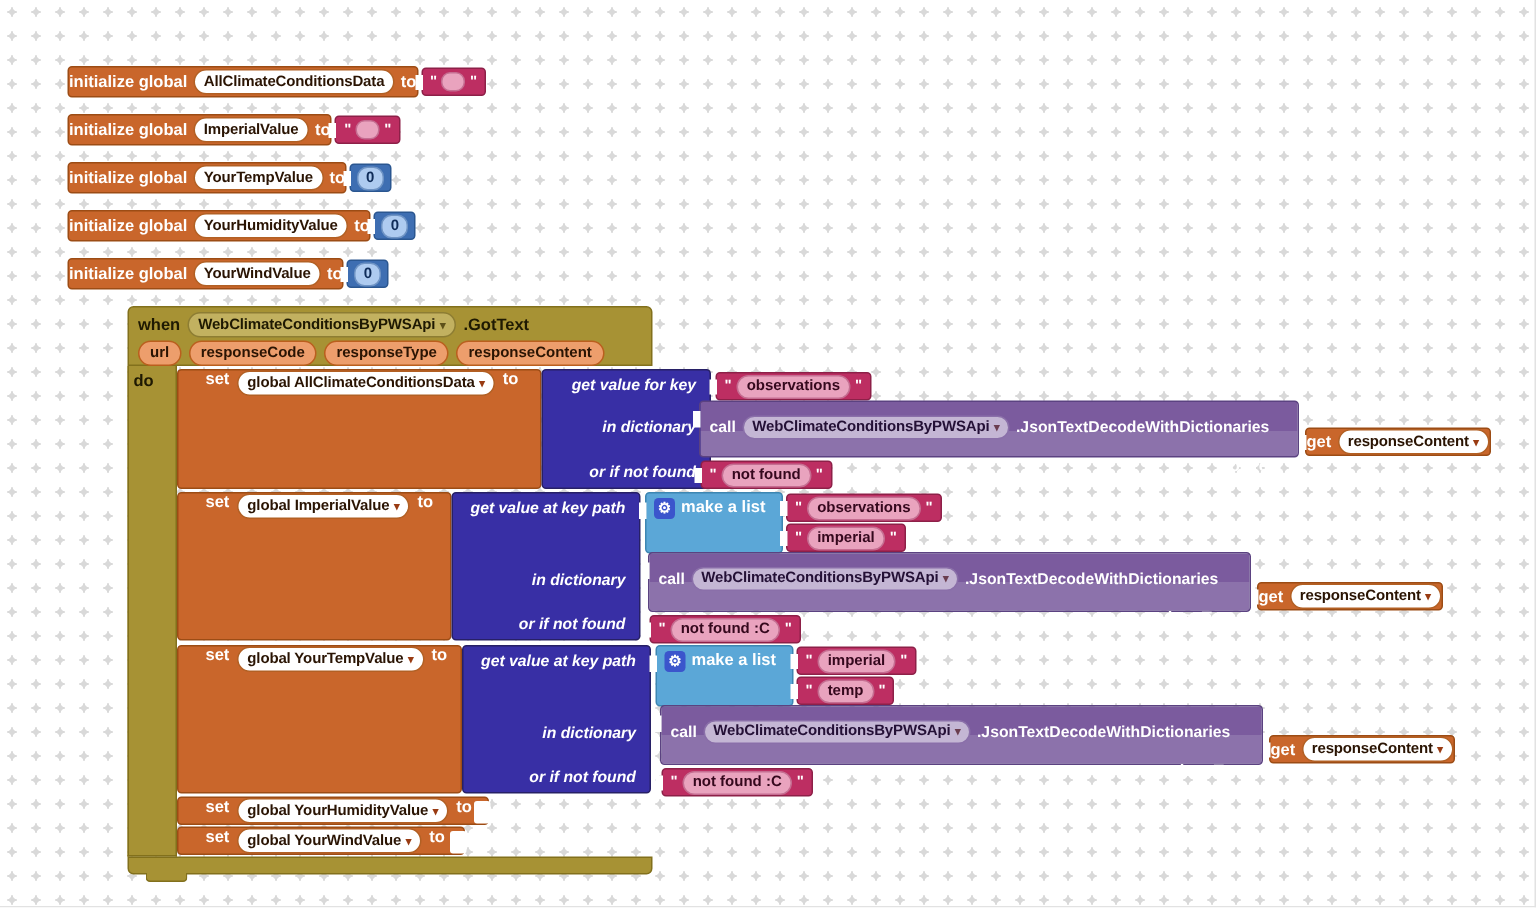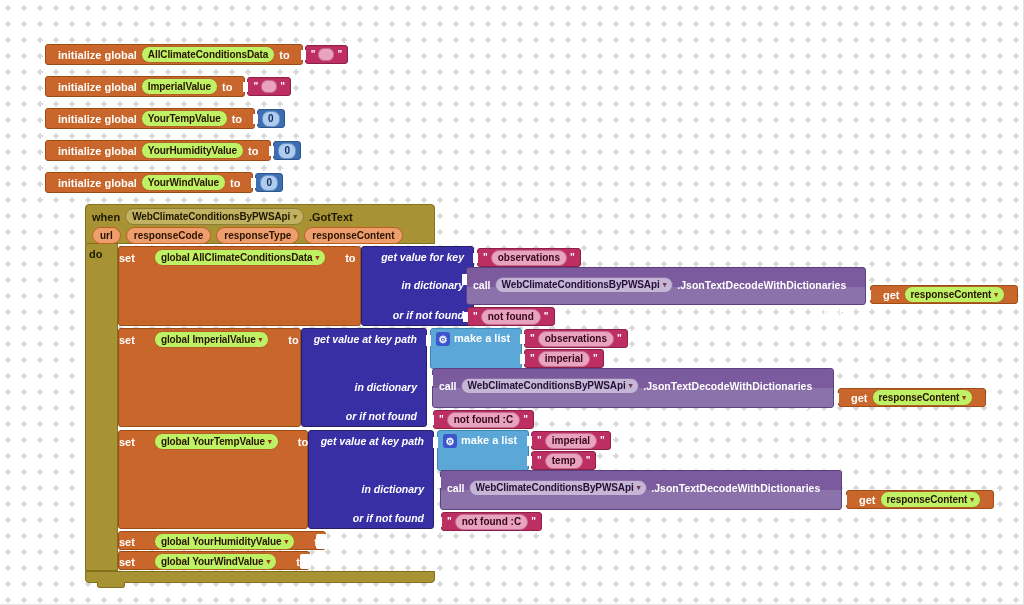--- a/index.html
+++ b/index.html
@@ -5,55 +5,55 @@
   html,body{margin:0;padding:0;background:#fff;}
   .canvas{
     position:relative;width:1024px;height:605px;overflow:hidden;background:#fff;
     background-image:
       radial-gradient(3.2px 1.2px at 8px 8px,#d9d9d9 97%,transparent 100%),
       radial-gradient(1.2px 3.2px at 8px 8px,#d9d9d9 97%,transparent 100%);
     background-size:16px 16px;
     font-family:"Liberation Sans",sans-serif;
     border-right:1px solid #e2e2e2;border-bottom:1px solid #e2e2e2;box-sizing:border-box;
   }
-  .seg{box-sizing:border-box;display:inline-flex;align-items:center;gap:4px;padding:0 12px;
+  .seg{box-sizing:border-box;display:inline-flex;align-items:center;gap:4px;padding:0 0;
        border-radius:3px;font-weight:bold;font-size:11px;color:#fff;white-space:nowrap;
        position:relative;height:21px;}
   .abs{position:absolute;}
   .blockrow{position:absolute;display:flex;align-items:center;gap:2px;}
   .lbl{display:inline-block;}
   .orange{background:#C9662B;border:1px solid #9C4C15;}
   .str{background:#BD2E62;border:1px solid #8D2048;height:19px;padding:0 5px;gap:3px;}
   .q{font-size:10px;color:#fff;}
   .spill{background:#E9A3BE;border:1px solid #C56D91;border-radius:8px;padding:0 6px;color:#35081d;
          font-size:10px;height:14px;display:inline-flex;align-items:center;}
   .epill{background:#E9A3BE;border:1px solid #C56D91;border-radius:6px;width:14px;height:11px;display:inline-block;}
   .num{background:#3E6EB2;border:1px solid #2A5690;height:19px;padding:0 4px;}
   .npill{background:#AECBF0;border:1px solid #6E93C4;border-radius:7px;padding:0 5px;color:#0f2c59;
          font-size:10px;height:14px;display:inline-flex;align-items:center;}
-  .pill{background:#bef264;border:1px solid #B26024;border-radius:9px;padding:0 6px;height:15px;
+  .pill{background:#ffffff;border:1px solid #B26024;border-radius:9px;padding:0 6px;height:15px;
         color:#2a1403;font-size:10px;letter-spacing:-.1px;display:inline-flex;align-items:center;gap:3px;}
   .parampill{background:#ED9E6C;border:1px solid #BA5F1E;border-radius:9px;padding:0 7px;height:15px;
         color:#2a1403;font-size:10px;display:inline-flex;align-items:center;}
   .dd{font-size:7.5px;color:#993b12;line-height:1;}
   .dd.pu{color:#6b3d4f;}
   .dd.ol{color:#5e511a;}
   .olivepill{background:#C2B160;border:1px solid #8D7D33;color:#1e1902;}
   .when{position:absolute;left:45px;top:204px;width:950px;height:392px;margin-left:40px;}
   .when-head{position:absolute;left:0;top:0;width:350px;height:40px;background:#A79234;border:1px solid #82701C;
         border-radius:4px 4px 0 0;box-sizing:border-box;padding:3px 6px;display:flex;flex-direction:column;gap:2px;}
   .whrow{display:flex;align-items:center;gap:5px;font-weight:bold;font-size:11px;color:#1e1902;}
   .when-side{position:absolute;left:0;top:40px;width:33px;height:327px;background:#A79234;border:1px solid #82701C;
         border-top:0;box-sizing:border-box;padding:4px 0 0 3px;font-weight:bold;font-size:11px;color:#1e1902;}
   .when-foot{position:absolute;left:0;top:367px;width:350px;height:12px;background:#A79234;border:1px solid #82701C;
         border-radius:0 0 4px 4px;box-sizing:border-box;}
   .when-tab{position:absolute;left:12px;top:378px;width:26px;height:5px;background:#A79234;border:1px solid #82701C;
         border-top:0;border-radius:0 0 3px 3px;}
   .setblk{display:block;padding:0;}
-  .innerrow{display:flex;align-items:center;gap:19px;padding:0 0;height:21px;}
+  .innerrow{display:flex;align-items:flex-start;gap:5px;padding:0 18px;height:21px;}
   .indigo{background:#382FA5;border:1px solid #272066;display:block;padding:0;font-style:italic;}
   .dlabel{position:absolute;right:9px;font-weight:bold;font-size:10.5px;color:#fff;white-space:nowrap;}
   .purple{background:linear-gradient(180deg,#7B5B9E 0,#7B5B9E 19px,#8C72AB 19px,#8C72AB 100%);
         border:1px solid #5B4281;display:block;padding:0;font-size:10.5px;}
   .callrow{display:flex;align-items:center;gap:4px;padding:0 6px;height:33px;}
   .ppill{background:#C4B6D4;border:1px solid #8A6FA9;border-radius:9px;padding:0 6px;height:14px;color:#241036;
         font-size:10px;letter-spacing:-.1px;display:inline-flex;align-items:center;gap:3px;}
   .argrow{display:flex;justify-content:flex-end;align-items:center;padding:0 10px;height:19px;font-size:11px;color:#fff;font-weight:bold;}
   .listblue{background:#5BA7D7;border:1px solid #3D86B2;display:flex;align-items:flex-start;gap:4px;padding:3px 5px 0 5px;}
   .gear{width:14px;height:14px;background:#3B55CC;border-radius:3px;color:#fff;font-size:10px;

